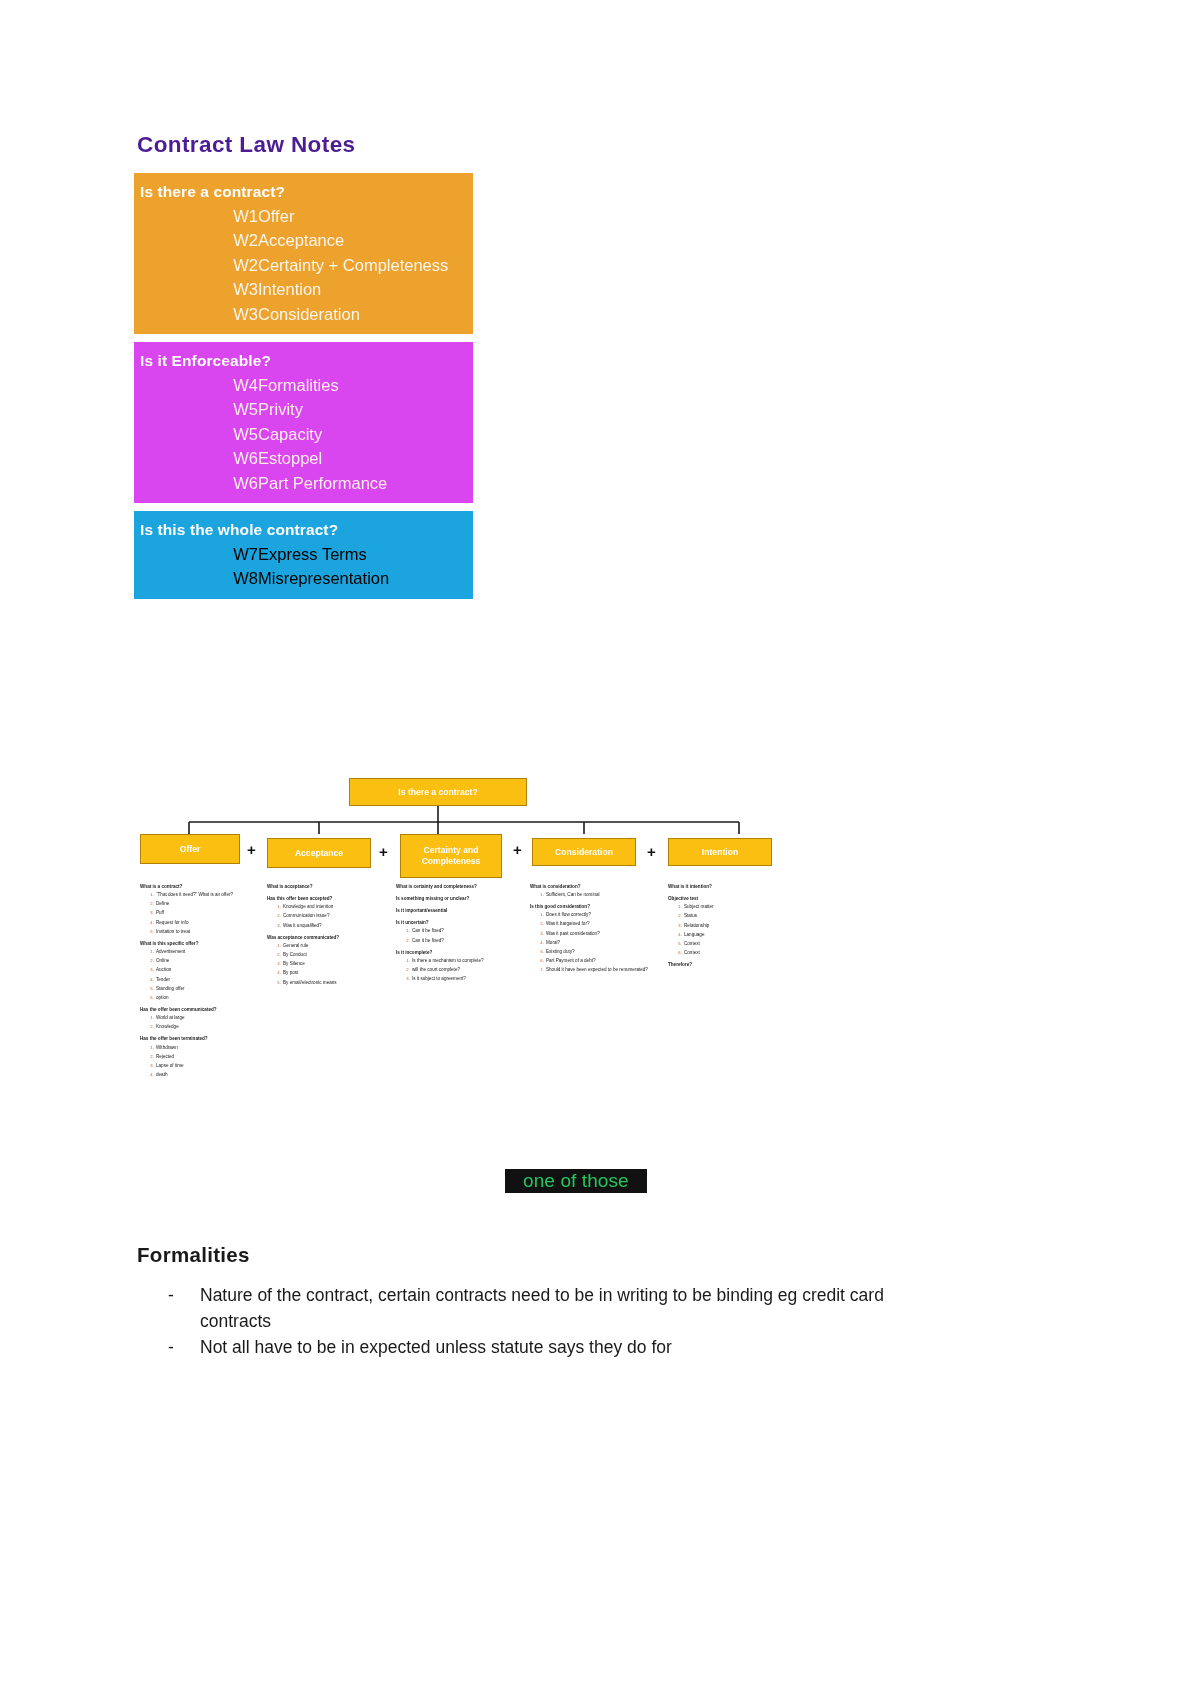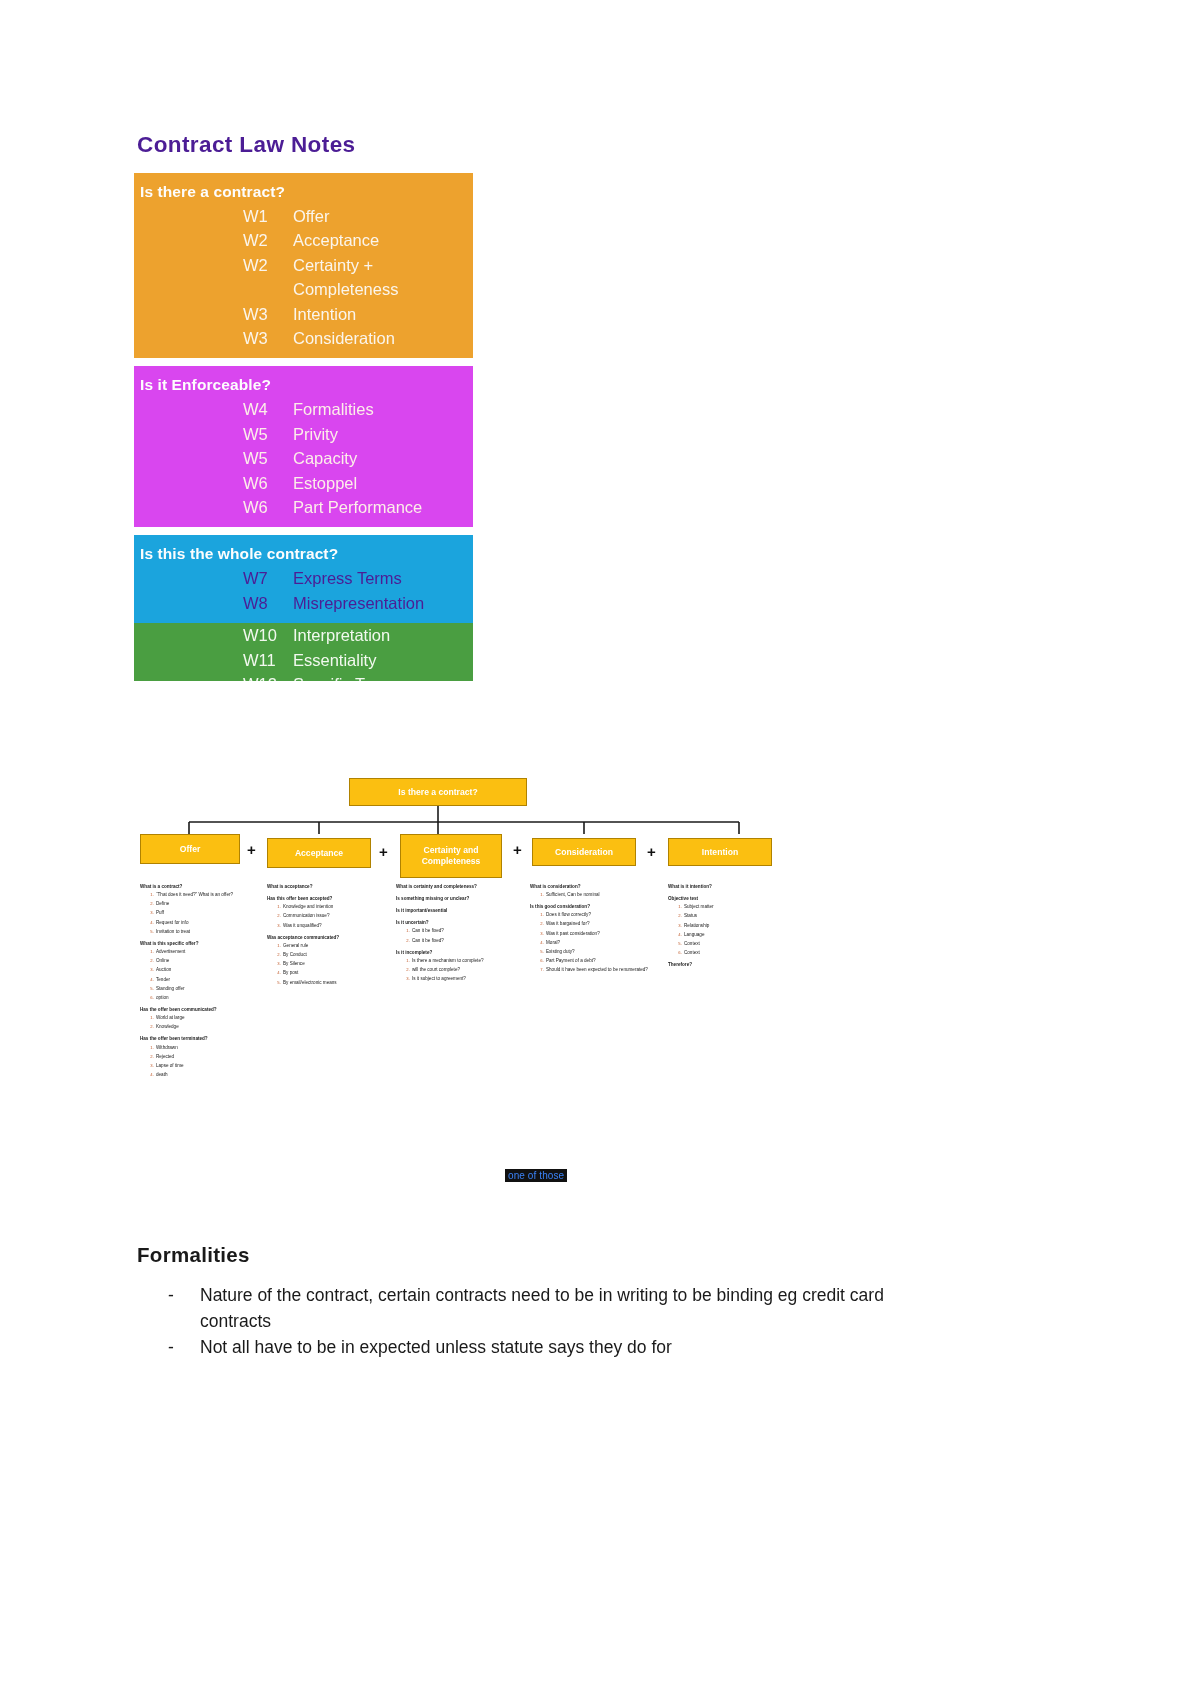--- a/index.html
+++ b/index.html
@@ -63,29 +63,28 @@
     letter-spacing: 0.1px;
   }
   .band-row {
     display: flex;
     font-size: 16.5px;
     line-height: 24.4px;
     color: #fbf5ec;
   }
   .band .band-row .wk {
     width: 63px;
-    text-align: left;
-    padding-left: 74px;
+    text-align: right;
+    padding-left: 43px;
     flex: 0 0 124px;
     box-sizing: border-box;
-    margin-left: 35px;
   }
   .band .band-row .lbl { flex: 1 1 auto; }
 
-  .blue  .band-row { color: #4c1d95; }
+  .blue  .band-row { color: #000000; }
   .red   .band-row { color: #fdeee9; }
   .green .band-row { color: #f2f9ef; }
 
   
   .flow {
     position: absolute;
     left: 134px;
     top: 752px;
     width: 700px;
     height: 460px;
@@ -139,23 +138,23 @@
     padding-left: 1px;
     color: #1b1b1b;
   }
   .col ol li::marker { color: #c05a2a; font-size: 4.2px; }
 
   .highlight-note {
     position: absolute;
     left: 505px;
     top: 1169px;
     background: #111;
-    color: #3b82f6;
-    font-size: 10px;
-    padding: 1px 3px;
+    color: #22c55e;
+    font-size: 19px;
+    padding: 1px 18px;
     letter-spacing: 0.1px;
   }
 
   
   .sec-title {
     position: absolute;
     left: 137px;
     top: 1243px;
     font-size: 20.5px;
     font-weight: bold;
@@ -241,34 +240,20 @@
       <div class="band-row">
         <span class="wk">W7</span>
         <span class="lbl">Express Terms</span>
       </div>
       <div class="band-row">
         <span class="wk">W8</span>
         <span class="lbl">Misrepresentation</span>
       </div>
     </div>
 
-    <div class="band green" style="padding-top:0;">
-      <div class="band-row">
-        <span class="wk">W10</span>
-        <span class="lbl">Interpretation</span>
-      </div>
-      <div class="band-row">
-        <span class="wk">W11</span>
-        <span class="lbl">Essentiality</span>
-      </div>
-      <div class="band-row">
-        <span class="wk">W12</span>
-        <span class="lbl">Specific Terms</span>
-      </div>
-    </div>
   </div>
 
   <div class="flow">
 
     <svg width="700" height="130">
 
       <line x1="304" y1="53" x2="304" y2="70" stroke="#1a1a1a" stroke-width="1.6"></line>
 
       <line x1="55" y1="70" x2="605" y2="70" stroke="#1a1a1a" stroke-width="1.6"></line>
 

